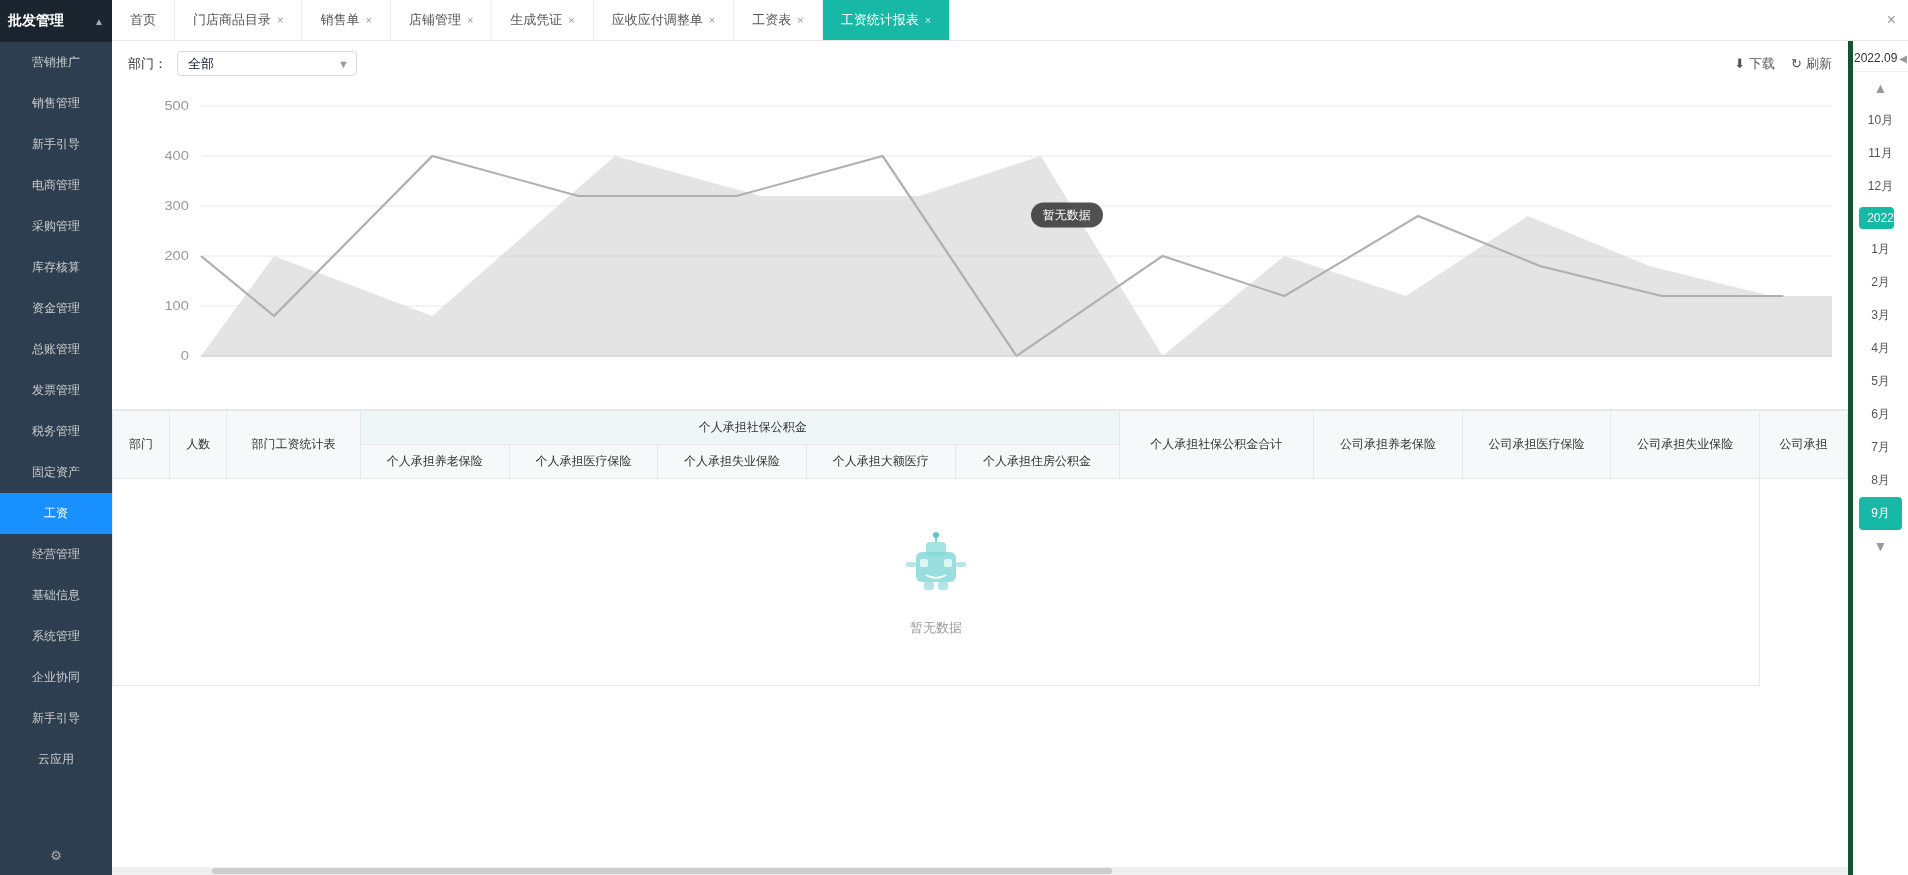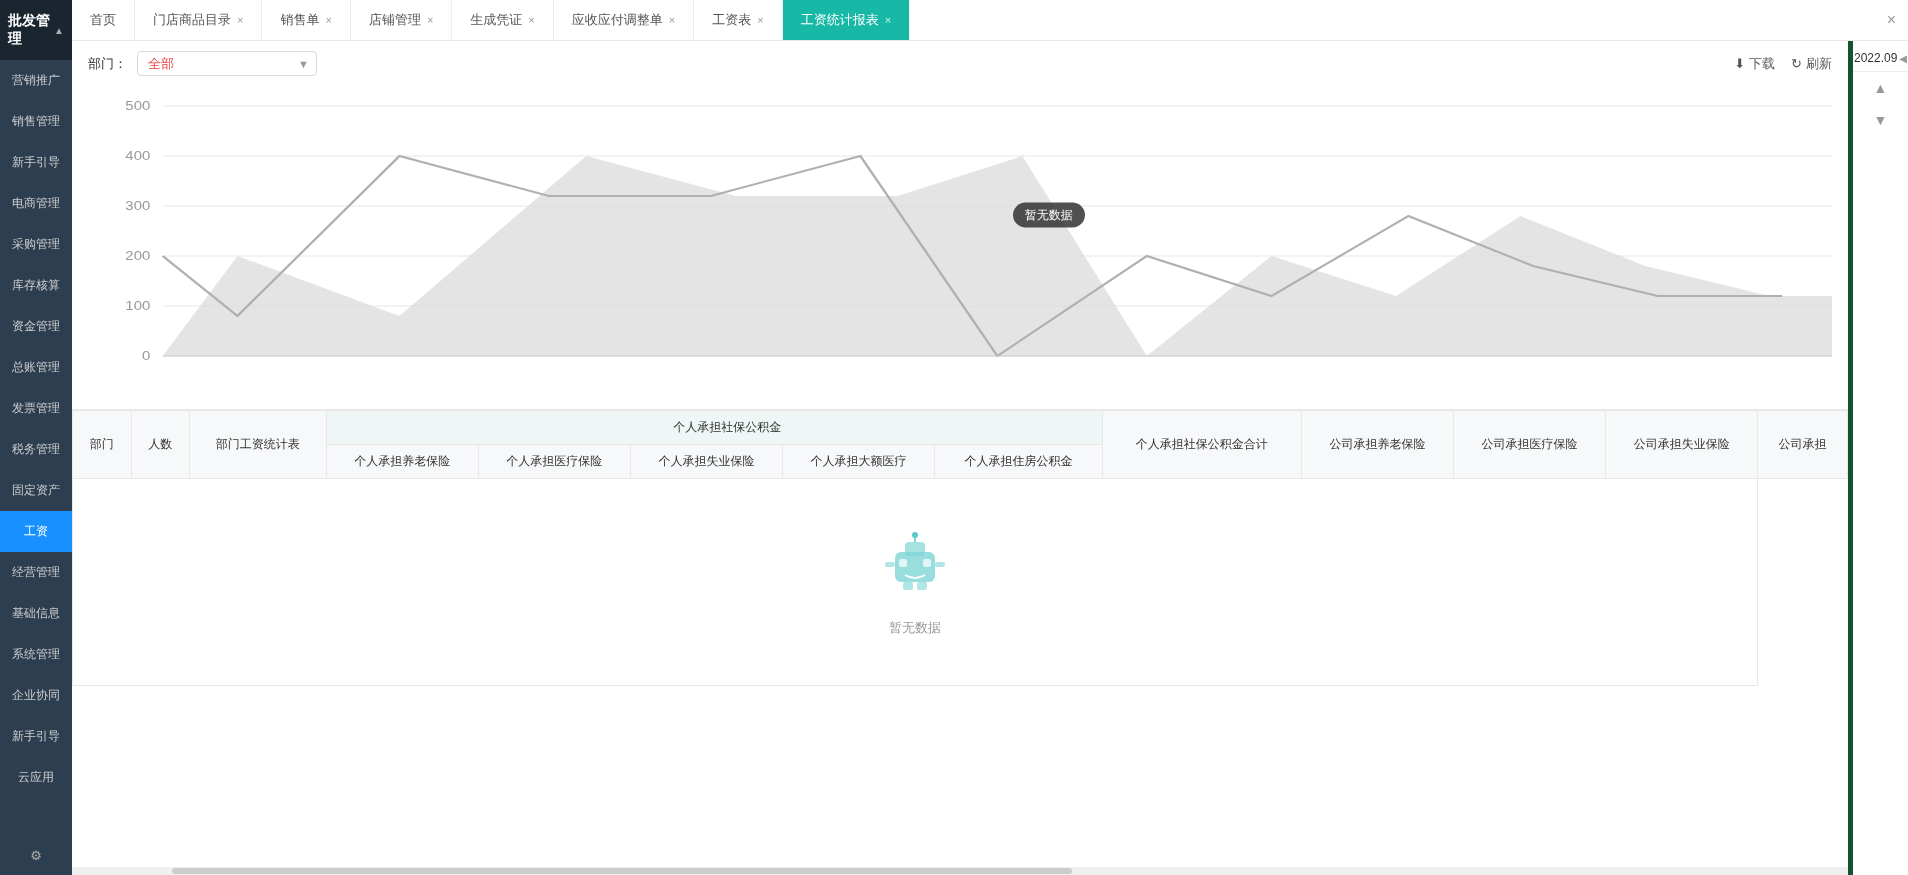--- a/index.html
+++ b/index.html
@@ -1,20 +1,20 @@
 <!DOCTYPE html>
 <html><head>
   <meta charset="utf-8">
   <style>
     * { box-sizing: border-box; margin: 0; padding: 0; }
     body { font-family: "Microsoft YaHei", "PingFang SC", sans-serif; font-size: 13px; background: #f0f2f5; display: flex; height: 875px; overflow: hidden; }
 
     
     .sidebar {
-      width: 72px;
+      width: 112px;
       background: #2c3e50;
       display: flex;
       flex-direction: column;
       height: 100%;
       flex-shrink: 0;
     }
     .sidebar-header {
       background: #1a252f;
       color: #fff;
       padding: 12px 8px;
@@ -155,21 +155,21 @@
       position: relative;
       display: inline-block;
     }
     .select-wrapper select {
       appearance: none;
       -webkit-appearance: none;
       padding: 4px 28px 4px 10px;
       border: 1px solid #d9d9d9;
       border-radius: 4px;
       font-size: 13px;
-      color: #ef4444;
+      color: #0f172a;
       background: #fff;
       cursor: pointer;
       width: 180px;
     }
     .select-arrow {
       position: absolute;
       right: 8px;
       top: 50%;
       transform: translateY(-50%);
       pointer-events: none;
@@ -518,17 +518,32 @@
         <div class="bottom-scroll-thumb"></div>
       </div>
     </div>
 
     <div class="date-panel">
       <div class="date-year-label">
         <span>2022.09</span>
         <span class="year-arrow">◀</span>
       </div>
       <div class="nav-arrow">▲</div>
+      <div id="date-items-container">
+          <div class="date-month-item">10月</div>
+          <div class="date-month-item">11月</div>
+          <div class="date-month-item">12月</div>
+          <div class="date-year-active">2022</div>
+          <div class="date-month-item">1月</div>
+          <div class="date-month-item">2月</div>
+          <div class="date-month-item">3月</div>
+          <div class="date-month-item">4月</div>
+          <div class="date-month-item">5月</div>
+          <div class="date-month-item">6月</div>
+          <div class="date-month-item">7月</div>
+          <div class="date-month-item">8月</div>
+          <div class="date-month-item active">9月</div>
+        </div>
       <div class="nav-arrow">▼</div>
     </div>
 
   </div>
 </div>
 
 </body></html>

